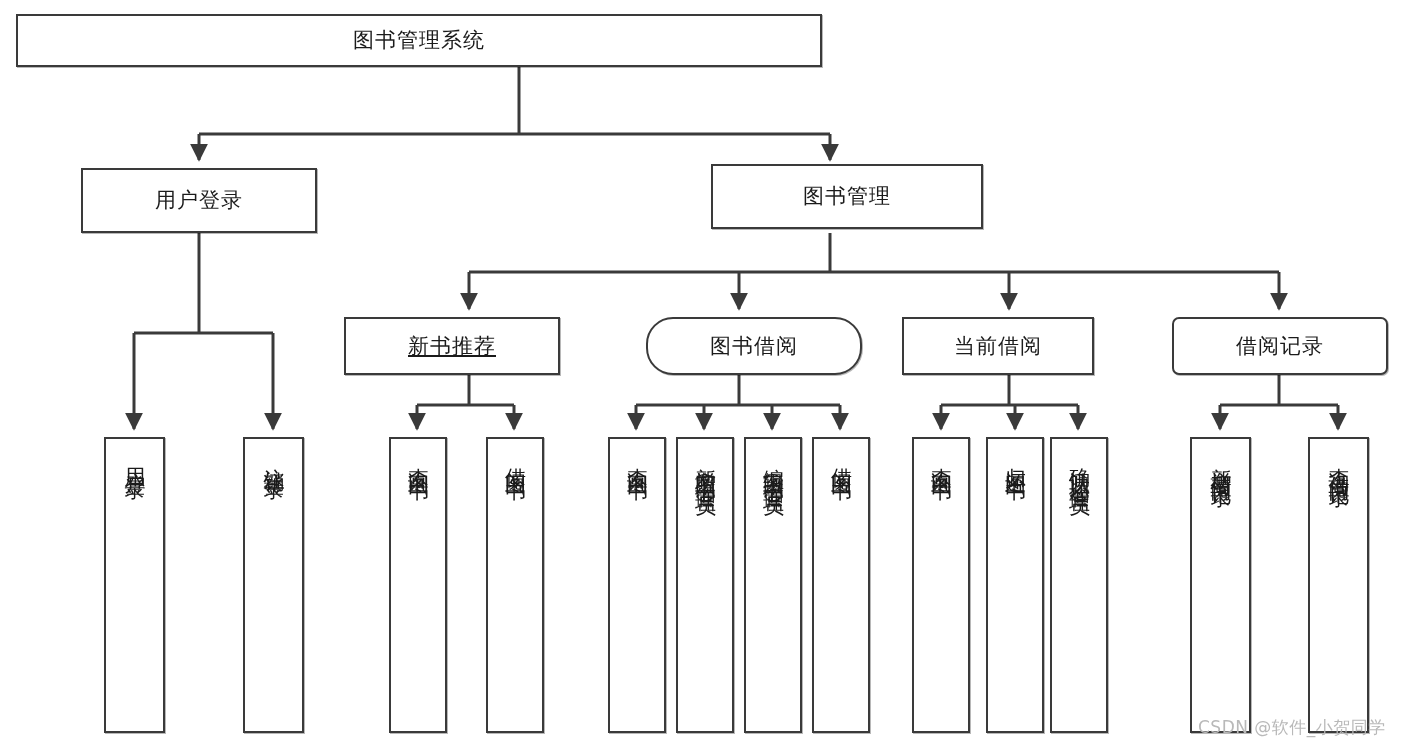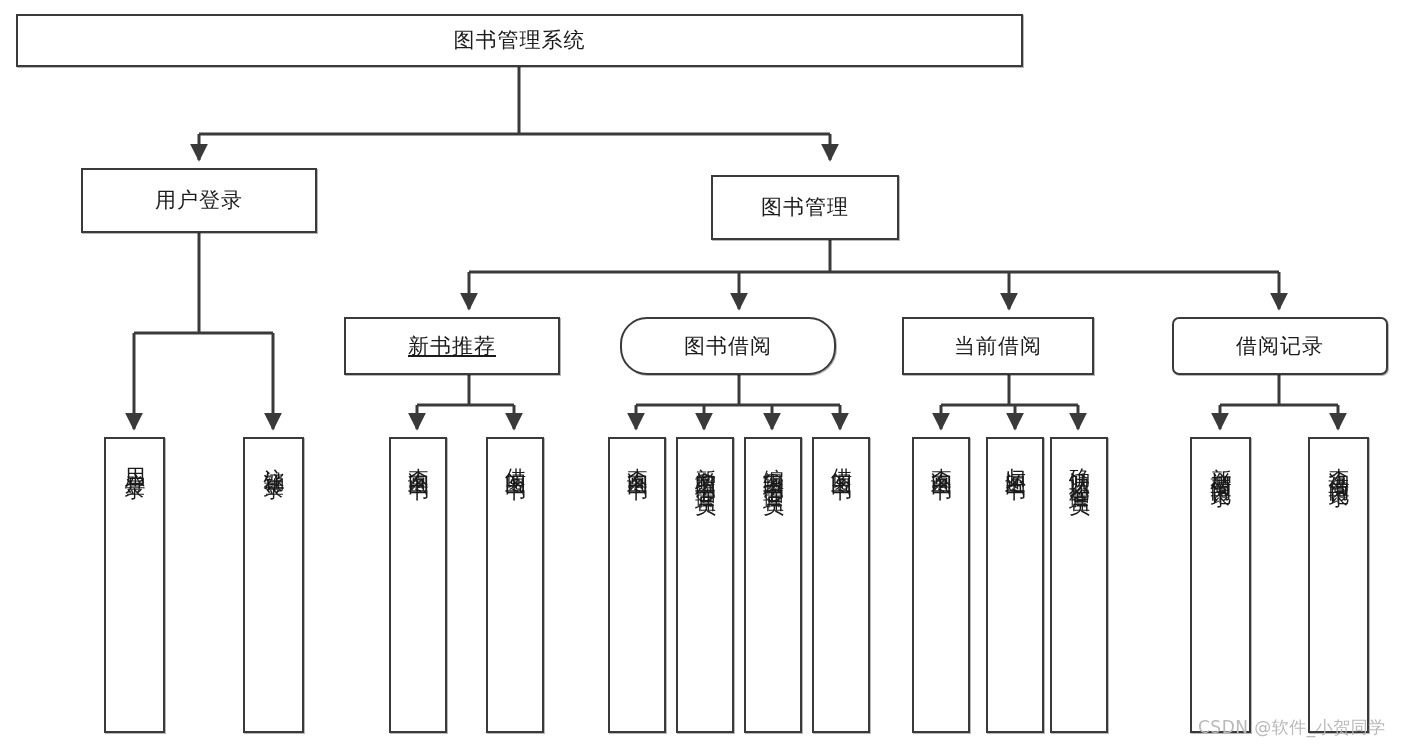--- a/index.html
+++ b/index.html
@@ -111,35 +111,35 @@
       <path d="M 1015 405 L 1015 429" marker-end="url(#arrow)"></path>
       <path d="M 1078 405 L 1078 429" marker-end="url(#arrow)"></path>
 
       <path d="M 1279 375 L 1279 405"></path>
       <path d="M 1220 405 L 1338 405"></path>
       <path d="M 1220 405 L 1220 429" marker-end="url(#arrow)"></path>
       <path d="M 1338 405 L 1338 429" marker-end="url(#arrow)"></path>
     </g>
   </svg>
 
-  <div class="node" style="left: 16px; top: 14px; width: 1007px; height: 53px;">
+  <div class="node" style="left: 16px; top: 14px; width: 806px; height: 53px;">
     <span class="label">图书管理系统</span>
   </div>
 
   <div class="node" style="left: 81px; top: 168px; width: 236px; height: 65px;">
     <span class="label">用户登录</span>
   </div>
-  <div class="node" style="left: 711px; top: 175px; width: 188px; height: 65px;">
+  <div class="node" style="left: 711px; top: 164px; width: 272px; height: 65px;">
     <span class="label">图书管理</span>
   </div>
 
   <div class="node" style="left: 344px; top: 317px; width: 216px; height: 58px; text-decoration: underline;">
     <span class="label">新书推荐</span>
   </div>
-  <div class="node" style="left: 620px; top: 317px; width: 216px; height: 58px; border-radius: 27px;">
+  <div class="node" style="left: 646px; top: 317px; width: 216px; height: 58px; border-radius: 27px;">
     <span class="label">图书借阅</span>
   </div>
   <div class="node" style="left: 902px; top: 317px; width: 192px; height: 58px;">
     <span class="label">当前借阅</span>
   </div>
   <div class="node" style="left: 1172px; top: 317px; width: 216px; height: 58px; border-radius: 7px;">
     <span class="label">借阅记录</span>
   </div>
 
   <div class="node vert" style="left: 104px; top: 437px; width: 61px; height: 296px;">

